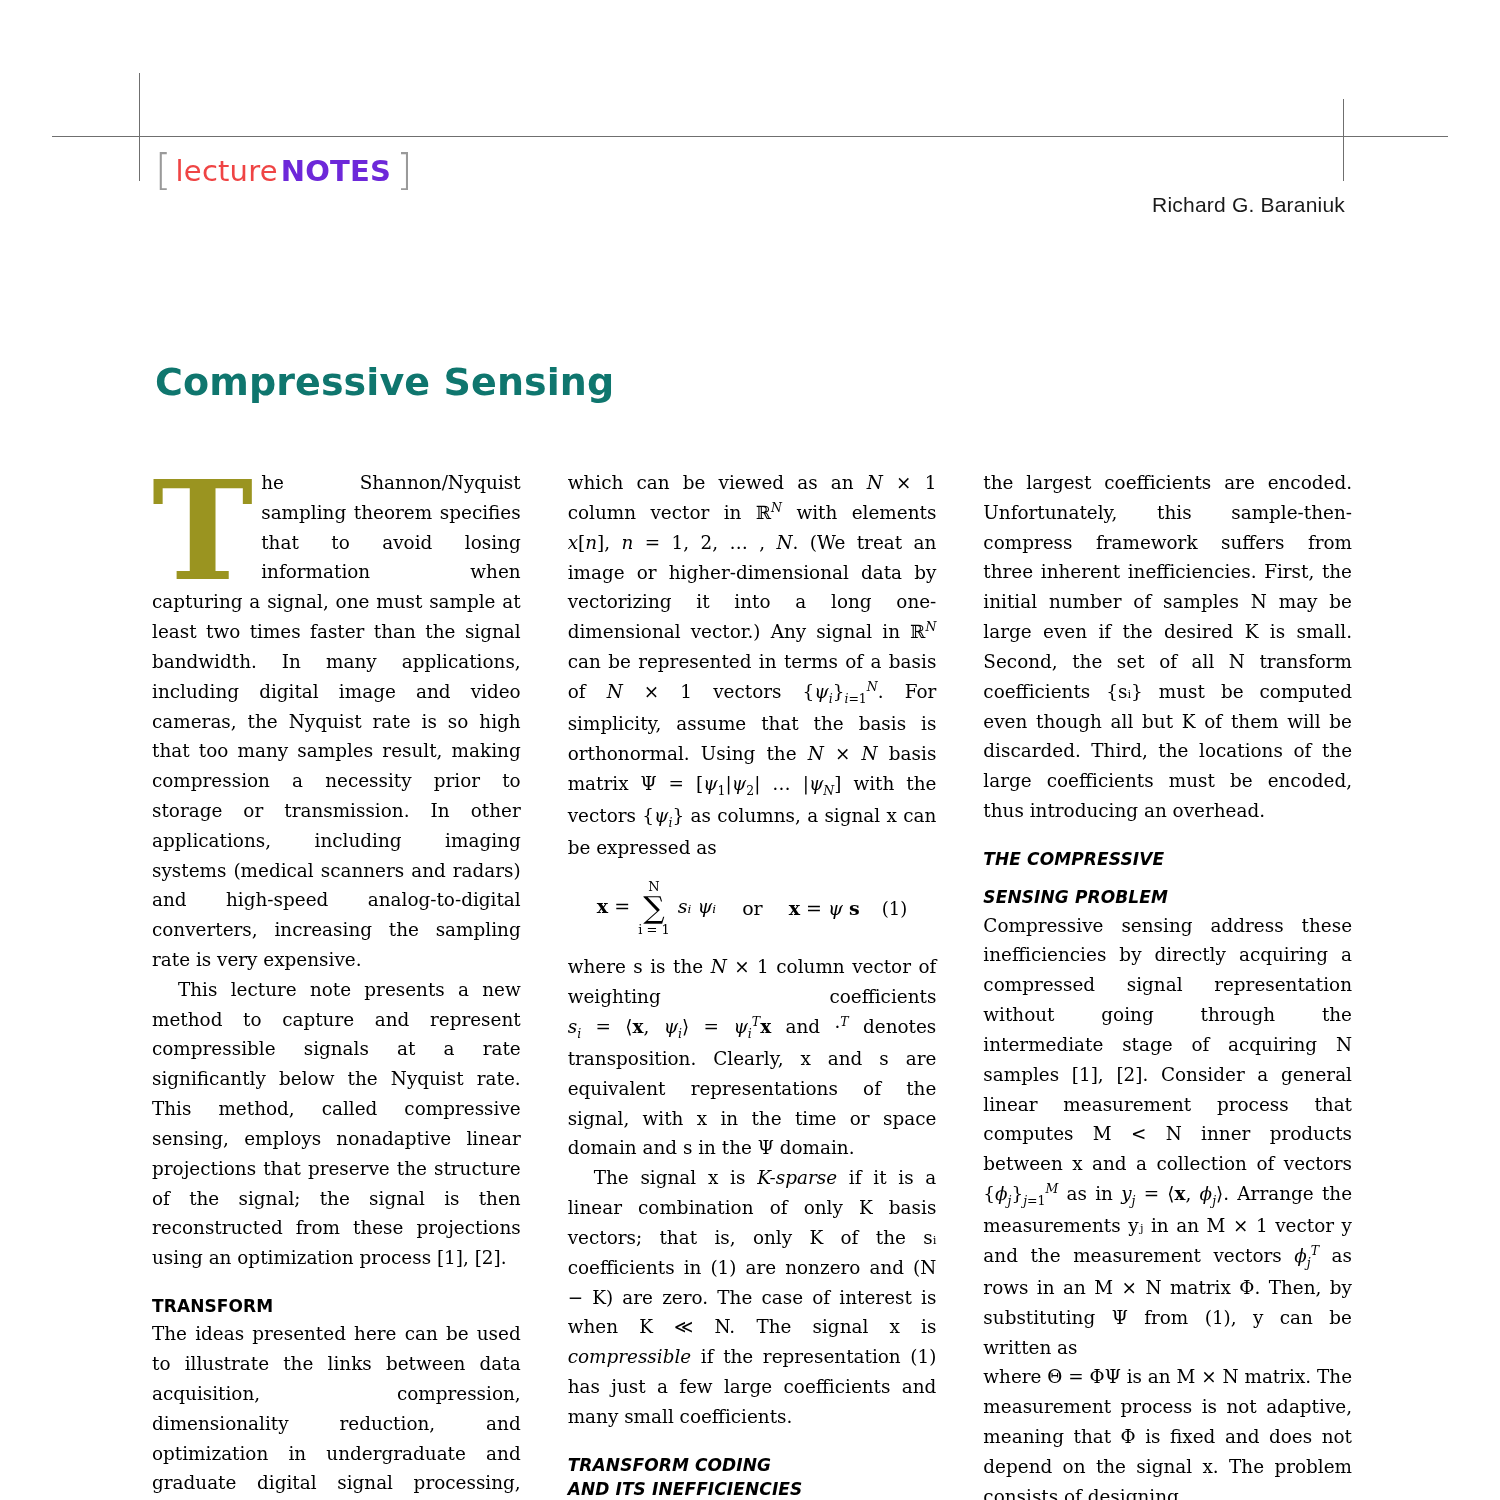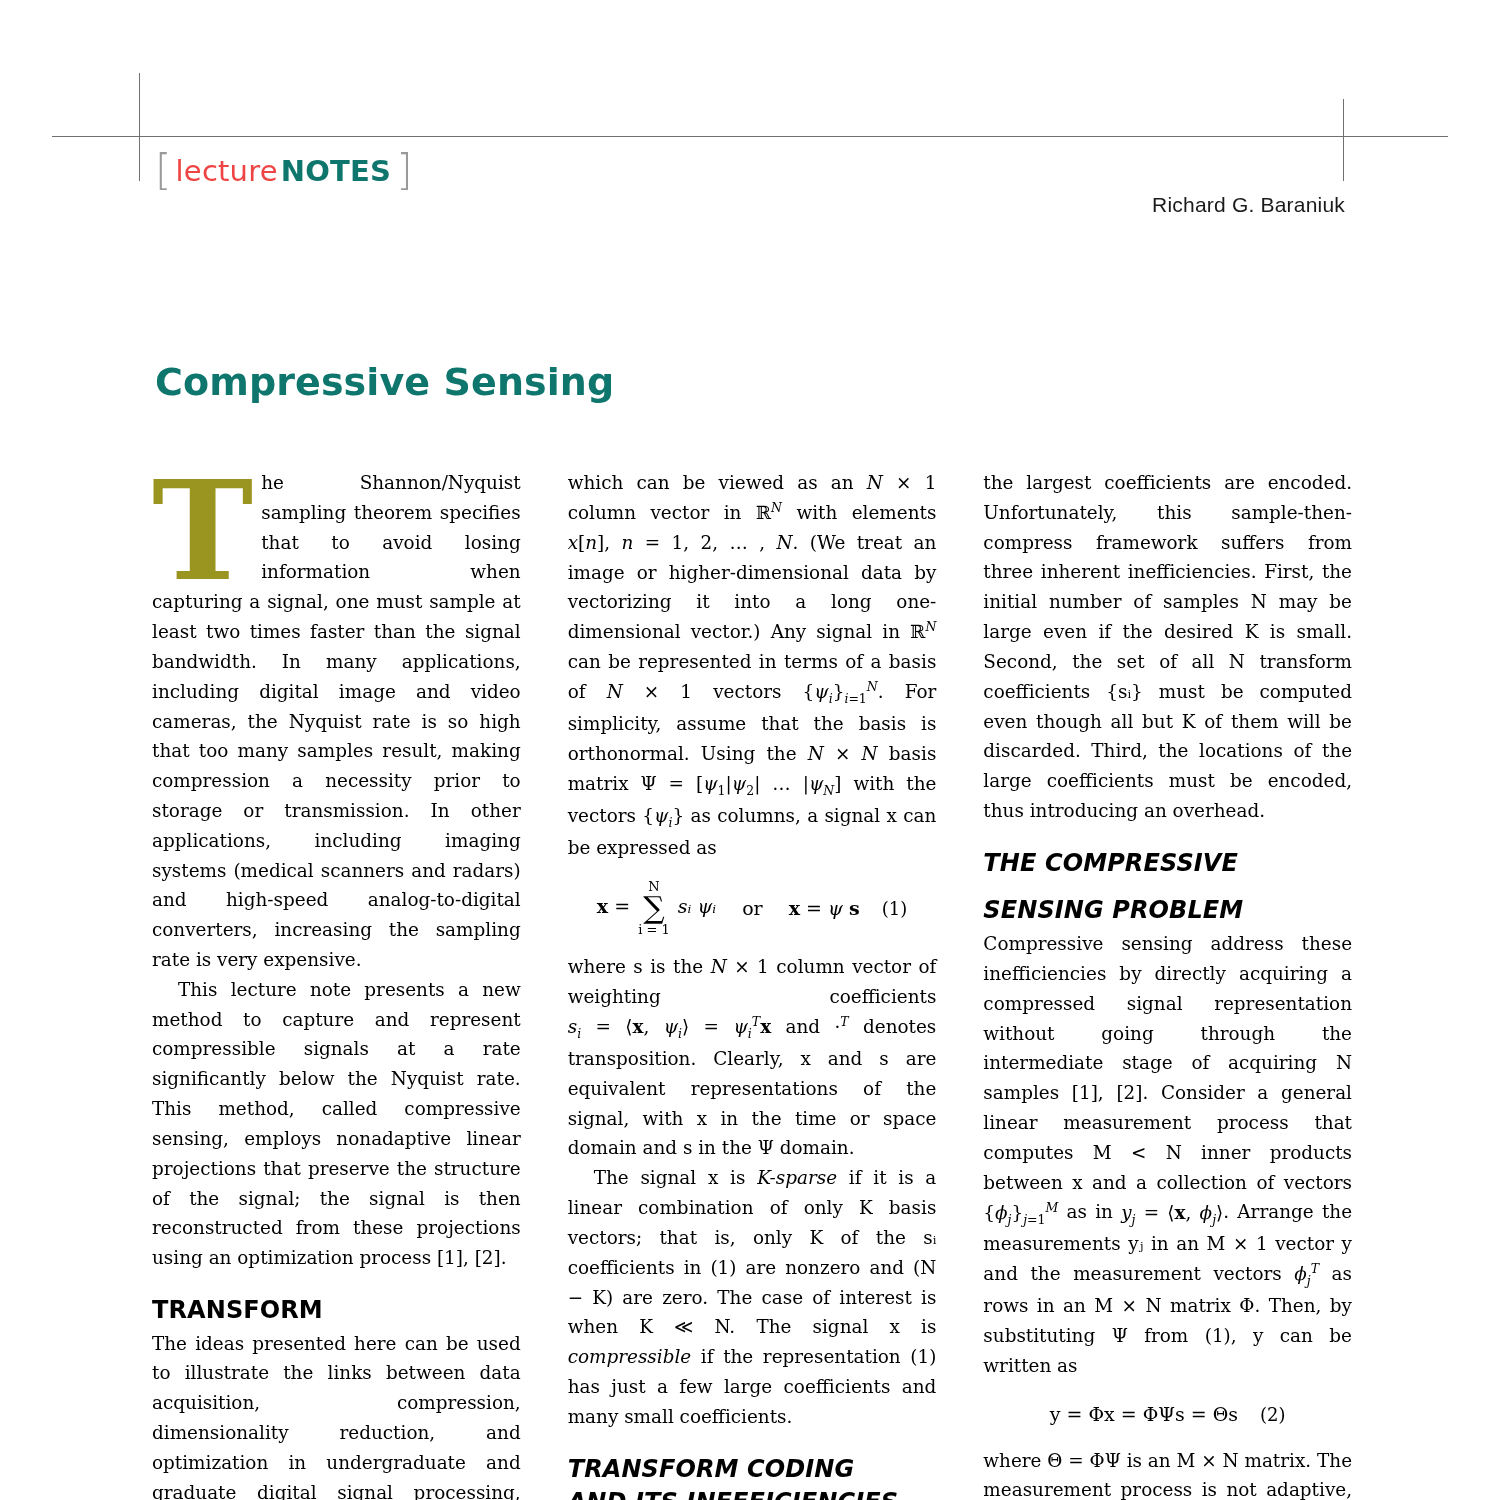--- a/index.html
+++ b/index.html
@@ -60,21 +60,21 @@
     line-height: 1;
     position: relative;
     top: 4px;
   }
   .badge .word-lecture {
     color: #ef4444;
     font-weight: 400;
     margin: 0 3px 0 4px;
   }
   .badge .word-notes {
-    color: #0f766e;
+    color: #6d28d9;
     font-weight: 700;
     margin-right: 5px;
   }
 
   
   .author {
     position: absolute;
     right: 155px;
     top: 193px;
     font-family: Liberation Sans, sans-serif;
@@ -114,21 +114,21 @@
   }
   .col p {
     margin: 0;
   }
   .col p.indent {
     text-indent: 26px;
   }
   .sec-head {
     font-family: "DejaVu Sans", sans-serif;
     font-weight: 700;
-    font-size: 24px;
+    font-size: 17px;
     line-height: 1.32;
     margin-top: 22px;
     margin-bottom: 2px;
     letter-spacing: 0.1px;
     text-align: left;
   }
   .sec-head.italic {
     font-style: italic;
   }
 
@@ -237,23 +237,17 @@
   </div>
 
   <div class="col">
     <p>the largest coefficients are encoded. Unfortunately, this sample-then-compress framework suffers from three inherent inefficiencies. First, the initial number of samples N may be large even if the desired K is small. Second, the set of all N transform coefficients {sᵢ} must be computed even though all but K of them will be discarded. Third, the locations of the large coefficients must be encoded, thus introducing an overhead.</p>
 
     <div class="sec-head italic">THE COMPRESSIVE</div>
     <div class="sec-head italic" style="margin-top:16px">SENSING PROBLEM</div>
 
     <p><span>Compressive sensing address these inefficiencies by directly acquiring a compressed signal representation without going through the intermediate stage of acquiring N samples [1], [2]. Consider a general linear measurement process that computes M &lt; N inner products between x and a collection of vectors </span><span class="nowrap">{<i class="m">ϕ</i><sub><i class="m">j</i></sub>}<sub><i class="m">j</i>=1</sub><sup><i class="m">M</i></sup></span><span> as in </span><span class="nowrap"><i class="m">y</i><sub><i class="m">j</i></sub> = ⟨<span class="bold-up">x</span>, <i class="m">ϕ</i><sub><i class="m">j</i></sub>⟩</span><span>. Arrange the measurements yⱼ in an M × 1 vector y and the measurement vectors </span><span class="nowrap"><i class="m">ϕ</i><sub><i class="m">j</i></sub><sup><i class="m">T</i></sup></span><span> as rows in an M × N matrix Φ. Then, by substituting Ψ from (1), y can be written as</span></p>
 
-    <div class="eq">
-      <div class="eq-body">
-        <span class="nowrap">y = Φx = ΦΨs = Θs</span>
-      </div>
-      <span class="eq-num">(2)</span>
-    </div>
 
     <p><span>where Θ = ΦΨ is an M × N matrix. The measurement process is not adaptive, meaning that Φ is fixed and does not depend on the signal x. The problem consists of designing </span></p>
   </div>
 
 </div>
 
 </body></html>

